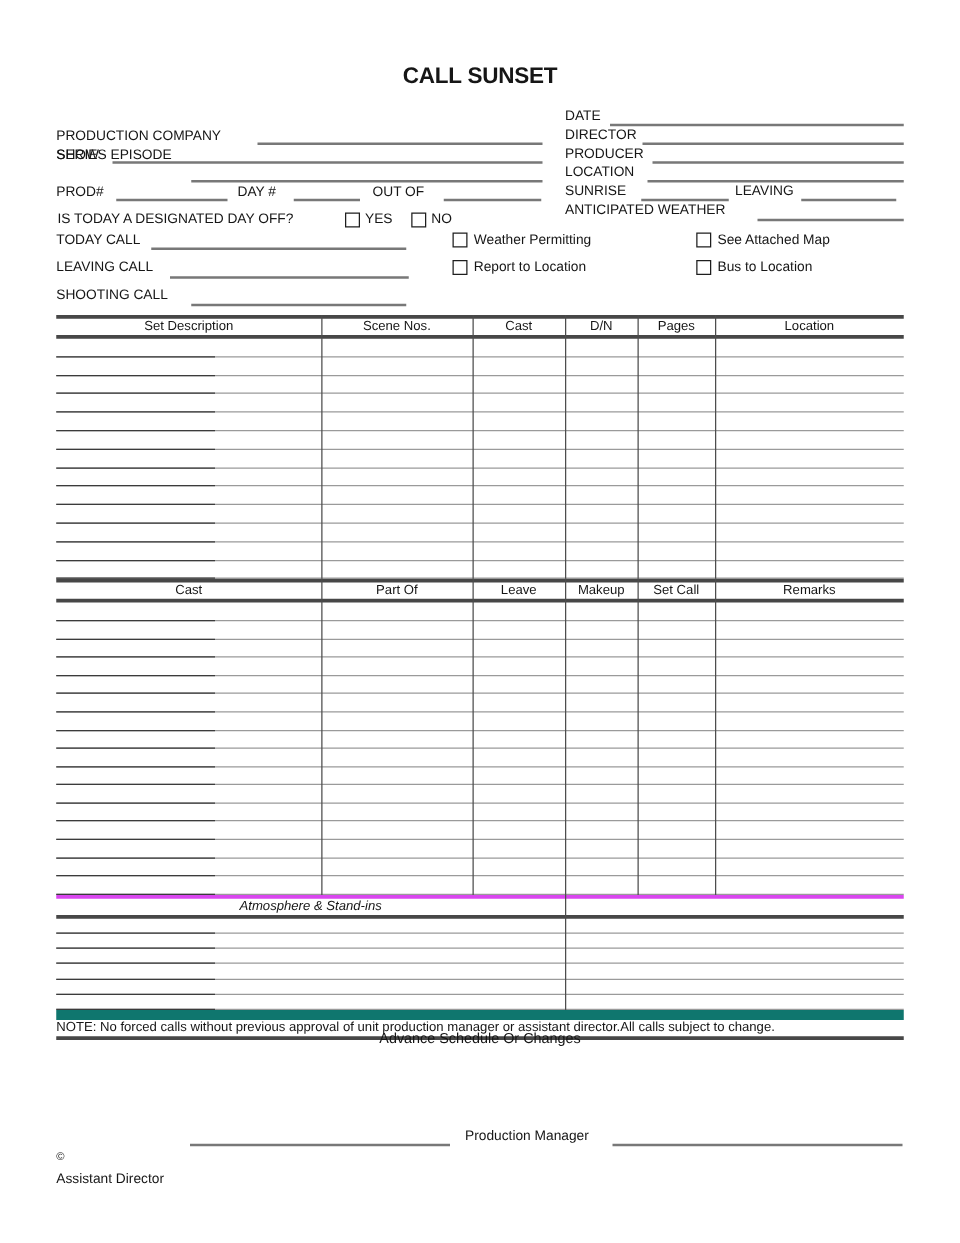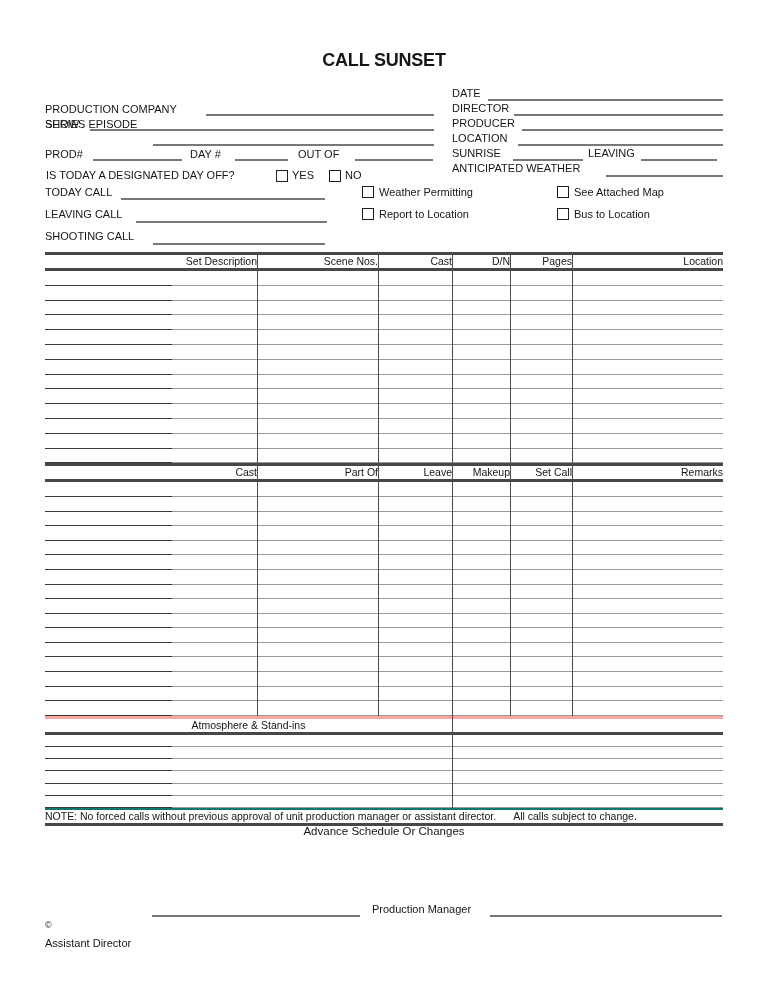--- a/index.html
+++ b/index.html
@@ -14,38 +14,38 @@
   .lbl{position:absolute;font-size:11px;line-height:12px;white-space:nowrap;color:#161616;}
   .fline{position:absolute;height:1.5px;background:#787878;}
   .cb{position:absolute;width:10px;height:10px;border:1.6px solid #1e1e1e;background:#fff;}
   #title{position:absolute;top:50px;left:0;width:100%;text-align:center;
          font-size:18px;font-weight:bold;letter-spacing:-0.2px;}
   
   #tables{position:absolute;left:45px;top:252px;width:678px;}
   .twrap{position:relative;}
   .thead{display:flex;align-items:center;height:13px;
          border-top:3px solid #474747;border-bottom:3px solid #474747;}
-  .hc{font-size:10.5px;line-height:11px;text-align:right;}
+  .hc{font-size:10.5px;line-height:11px;text-align:center;}
   .c0{width:212px}.c1{width:121px}.c2{width:74px}.c3{width:58px}.c4{width:62px}.c5{flex:1}
   .tbody{position:relative;}
   .trow{height:13.8px;border-bottom:1px solid #9a9a9a;position:relative;}
   .t2 .trow{height:13.6px;}
   .trow::after{content:'';position:absolute;left:0;bottom:-1px;width:127px;height:1px;background:#3b3b3b;}
   .vline{position:absolute;top:0;bottom:0;width:1px;background:#4d4d4d;}
   
   .ahead{display:flex;align-items:center;height:13px;
-         border-top:3px solid #fca5a5;border-bottom:3px solid #474747;}
+         border-top:3px solid #d946ef;border-bottom:3px solid #474747;font-style:italic;}
   .atitle{width:407px;text-align:center;font-size:10.5px;line-height:11px;}
   .arow{height:11.2px;border-bottom:1px solid #9a9a9a;position:relative;}
   .arow::after{content:'';position:absolute;left:0;bottom:-1px;width:127px;height:1px;background:#3b3b3b;}
   
   .noterow{display:flex;align-items:center;height:13px;
-           border-top:2px solid #0f766e;border-bottom:3px solid #474747;
+           border-top:8px solid #0f766e;border-bottom:3px solid #474747;
            font-size:10.5px;white-space:nowrap;}
-  .noterow .gap{margin-left:17px;}
+  .noterow .gap{margin-left:0;}
   #advance{position:absolute;top:825px;left:0;width:100%;text-align:center;font-size:11.5px;}
   #copyright{position:absolute;left:45px;top:920px;font-size:9px;}
 </style>
 </head>
 <body>
 
 <div id="page">
 
   <div id="title">CALL SUNSET</div>
 

